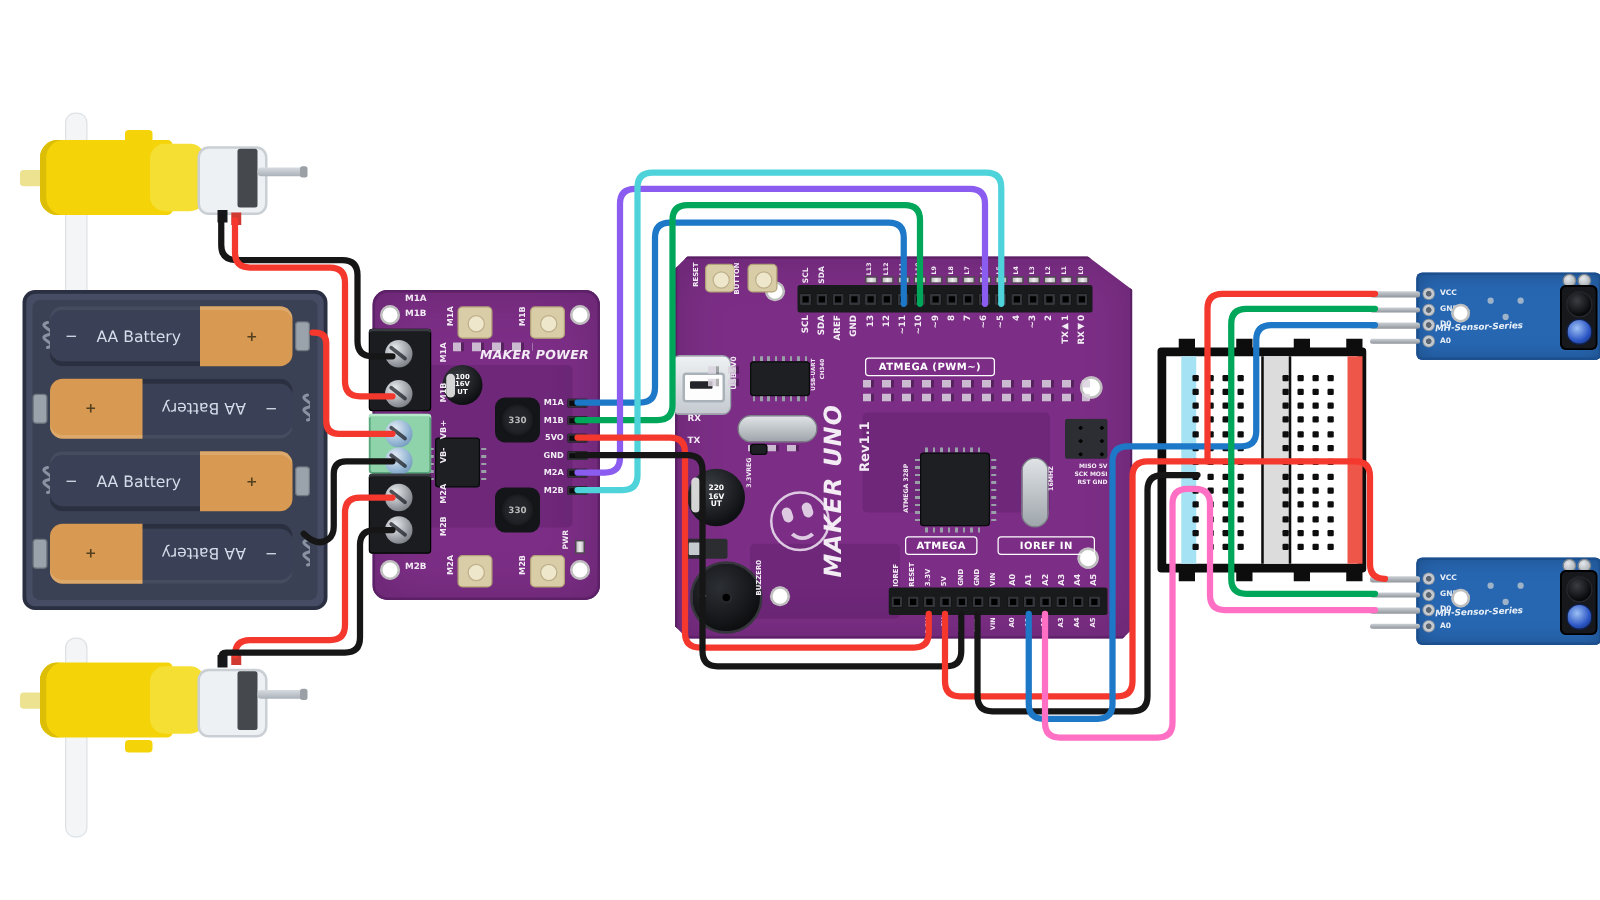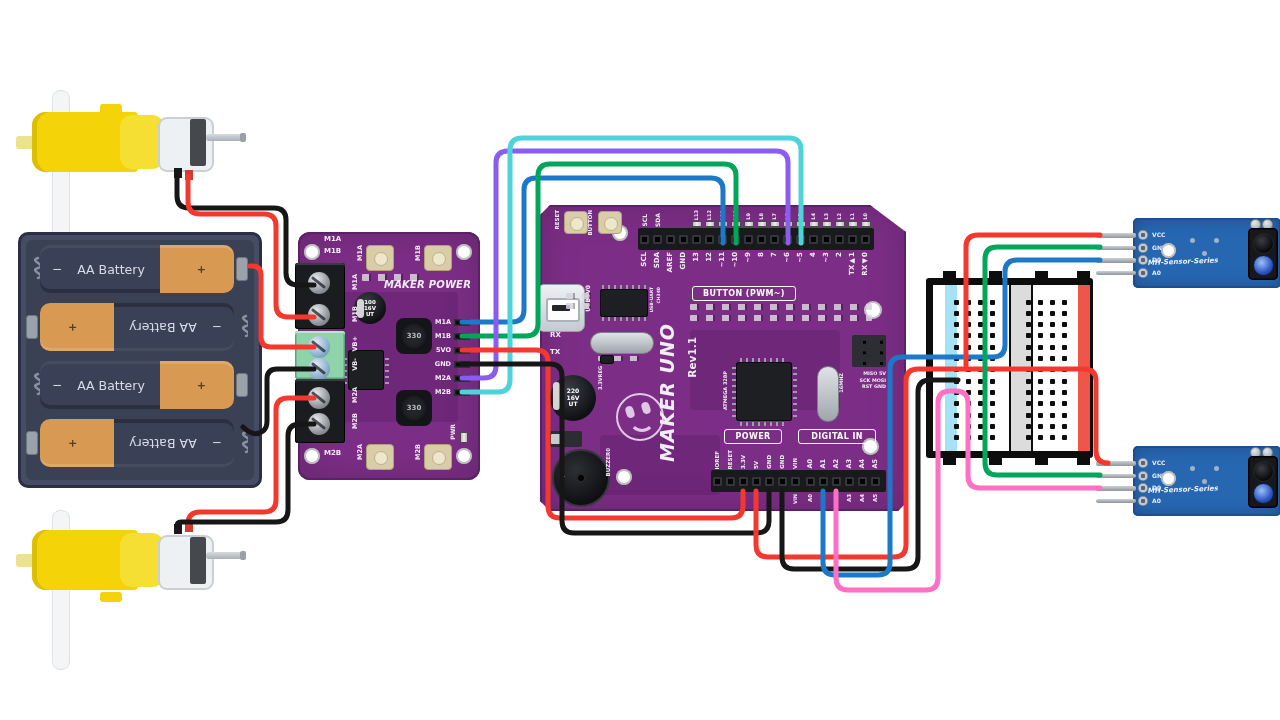--- a/index.html
+++ b/index.html
@@ -471,21 +471,21 @@
           <span class="vtext silk" style="font-size:7px;">2</span>
         </div>
         <div class="cell">
           <span class="vtext silk" style="font-size:7px;">TX▶1</span>
         </div>
         <div class="cell">
           <span class="vtext silk" style="font-size:7px;">RX◀0</span>
         </div>
       </div>
 
-    <div class="abs boxlbl" style="left:152px;top:81px;width:102px;height:13px;font-size:8px;">BUTTON (PWM~)</div>
+    <div class="abs boxlbl" style="left:152px;top:81px;width:102px;height:13px;font-size:8px;">ATMEGA (PWM~)</div>
     <div class="abs smdstrip" style="left:150px;top:99px;width:182px;height:6px;"></div>
     <div class="abs smdstrip" style="left:150px;top:110px;width:182px;height:6px;"></div>
 
     <div class="abs usb" style="left:-3px;top:79px;width:46px;height:46px;">
       <div class="slot"></div>
     </div>
     <span class="abs vtext silk" style="left:45px;top:80px;font-size:6px;">USB5V0</span>
     <div class="abs smdstrip" style="left:26px;top:88px;width:30px;height:6px;"></div>
     <div class="abs smdstrip" style="left:26px;top:98px;width:30px;height:6px;"></div>
     <div class="abs stub-h" style="left:62px;top:80px;width:44px;height:4px;"></div>
@@ -532,22 +532,22 @@
       <span style="display:block;">RST GND</span>
     </div>
 
     <div class="abs uswitch" style="left:8px;top:226px;width:34px;height:16px;"></div>
     <div class="abs buzzer" style="left:12px;top:244px;width:54px;height:54px;">
       <span style="position:absolute;left:5px;top:21px;color:#e8e8e8;font-size:8px;">+</span>
     </div>
     <span class="abs vtext silk" style="left:66px;top:243px;font-size:5.5px;">BUZZER0</span>
     <div class="abs hole" style="left:76px;top:264px;width:16px;height:16px;"></div>
 
-    <div class="abs boxlbl" style="left:184px;top:224px;width:56px;height:13px;font-size:8px;">POWER</div>
-    <div class="abs boxlbl" style="left:258px;top:224px;width:76px;height:13px;font-size:8px;">DIGITAL IN</div>
+    <div class="abs boxlbl" style="left:184px;top:224px;width:56px;height:13px;font-size:8px;">ATMEGA</div>
+    <div class="abs boxlbl" style="left:258px;top:224px;width:76px;height:13px;font-size:8px;">IOREF IN</div>
 
     <div class="abs lblrow from-bottom" style="left:171px;top:237px;width:94px;height:27px;">
 
     <div class="cell">
           <span class="vtext silk" style="font-size:5.5px;">IOREF</span>
         </div>
         <div class="cell">
           <span class="vtext silk" style="font-size:5.5px;">RESET</span>
         </div>
         <div class="cell">

